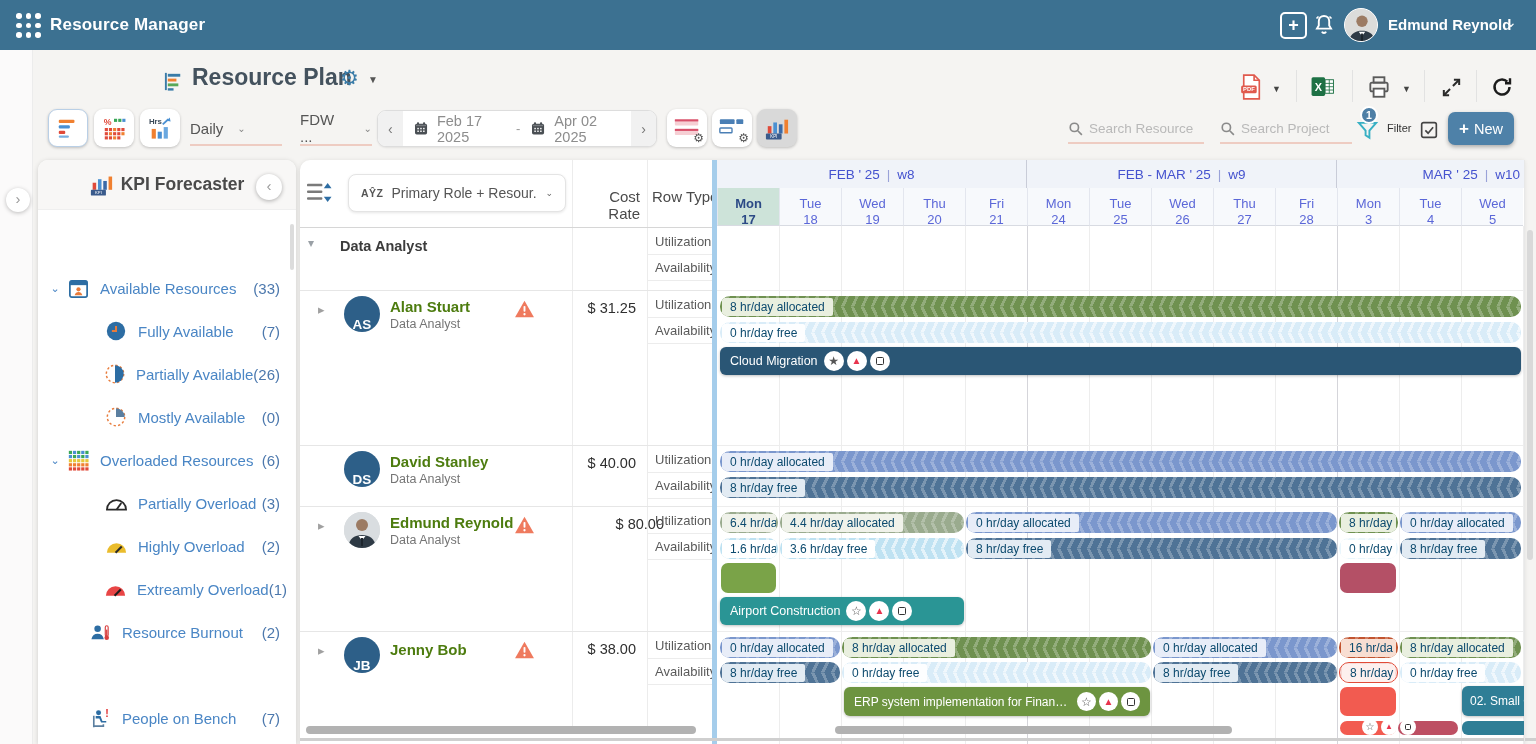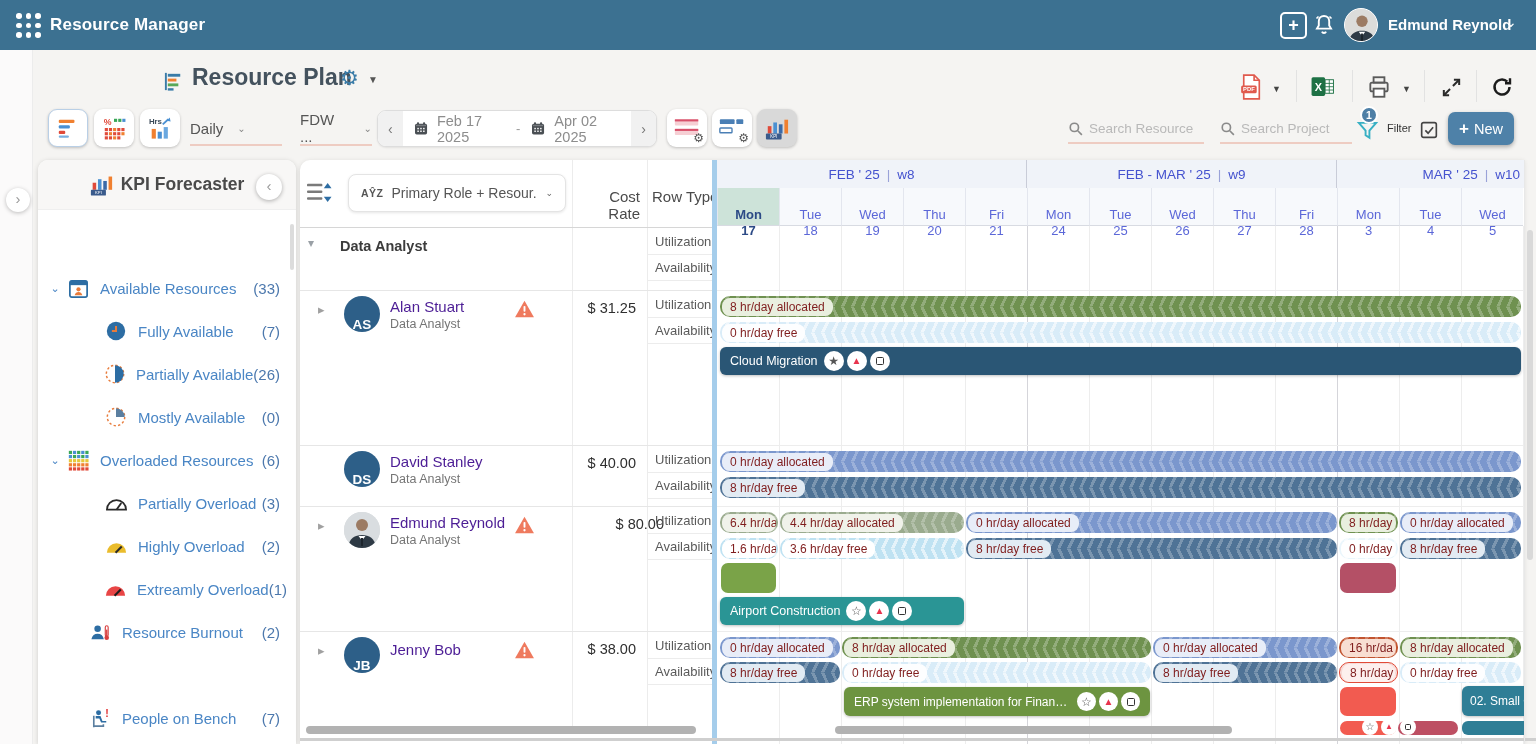--- a/index.html
+++ b/index.html
@@ -68,47 +68,47 @@
   .hline{position:absolute;left:300px;width:413px;height:1px;background:#e6e6e6}
   #sorticon{position:absolute;left:306px;top:180px;cursor:pointer}
   #groupby{position:absolute;left:348px;top:174px;width:218px;height:38px;background:#fff;border:1px solid #e4e4e4;border-radius:8px;box-shadow:0 1px 3px rgba(0,0,0,.1);display:flex;align-items:center;padding:0 12px;gap:8px;cursor:pointer}
   .az{font-size:10.5px;font-weight:700;color:#555;letter-spacing:.5px}
   #groupby .gb-val{font-size:14px;color:#555;flex:1;white-space:nowrap;overflow:hidden}
   .colhead{position:absolute;top:188px;font-size:15px;color:#4a4a4a}
   .rt-cell{position:absolute;left:648px;width:65px;height:26px;border-bottom:1px solid #ececec;font-size:13px;color:#5a5a5a;line-height:25px;padding-left:7px;overflow:hidden;white-space:nowrap}
   .tri{position:absolute;font-size:12px;color:#9aa0a6;cursor:pointer}
   .exparrow{position:absolute;font-size:13px;color:#a0a0a0;cursor:pointer}
   .avatar{position:absolute;width:36px;height:36px;border-radius:50%;background:#2d5f88;color:#fff;font-size:13.5px;font-weight:700;display:flex;align-items:flex-end;justify-content:center;overflow:hidden;cursor:pointer}
-  .rname{position:absolute;font-size:15px;font-weight:400;color:#4c1d95;cursor:pointer}
+  .rname{position:absolute;font-size:15px;font-weight:700;color:#4d7c0f;cursor:pointer}
   .rrole{position:absolute;font-size:12.5px;color:#757575}
   .rrate{position:absolute;width:76px;text-align:right;font-size:14.5px;color:#2f2f2f}
   .warn{position:absolute;cursor:pointer}
   #groupname{position:absolute;left:340px;top:238px;font-size:14.5px;font-weight:600;color:#3c3c3c}
 
   
   #splitter{position:absolute;left:712px;top:160px;width:5px;height:584px;background:#a5cdeb;cursor:col-resize}
 
   
   #timeline{position:absolute;left:717px;top:160px;width:807px;height:584px;overflow:hidden;background:#fff}
   .wk{position:absolute;top:0;height:28px;background:#f0f3f9;border-right:1px solid #c9ccd8;display:flex;align-items:center;justify-content:center;gap:7px;font-size:13.5px;color:#4553cf;overflow:hidden;white-space:nowrap}
   .wk .wsep{color:#9aa2d8}
   .dayc{position:absolute;top:28px;width:62px;height:38px;background:#f7f9fc;border-left:1px solid #e3e6ee;border-bottom:1px solid #d8dbe2;text-align:center;cursor:default}
-  .dayc .dow{font-size:13px;color:#5b67d8;margin-top:19px}
+  .dayc .dow{font-size:13px;color:#5b67d8;margin-top:8px}
   .dayc .dnum{font-size:13px;color:#5b67d8;margin-top:1px}
   .dayc.today{background:#cde3d9}
   .dayc.today .dow,.dayc.today .dnum{color:#2c4a86;font-weight:700}
   .vgrid{position:absolute;top:66px;width:1px;height:518px;background:#ededed}
   .vgrid.wkline{background:#d5d5da}
   .tl-hl{position:absolute;left:0;width:807px;height:1px;background:#ededed}
 
   
   .seg{position:absolute;height:21px;border-radius:10px;overflow:hidden;display:flex;align-items:center;padding:0 2px;cursor:pointer}
   .seg::before{content:"";position:absolute;inset:0;z-index:1;background-image:repeating-linear-gradient(115deg,transparent 0 6px,rgba(255,255,255,.25) 6px 9px),repeating-linear-gradient(65deg,transparent 0 6px,rgba(255,255,255,.25) 6px 9px);background-size:100% 50%,100% 50%;background-position:top,bottom;background-repeat:no-repeat,no-repeat}
   .seg.lt::before{background-image:repeating-linear-gradient(115deg,transparent 0 6px,rgba(255,255,255,.6) 6px 9px),repeating-linear-gradient(65deg,transparent 0 6px,rgba(255,255,255,.6) 6px 9px)}
-  .seg .pill{position:relative;z-index:2;font-size:12px;padding:2px 8px;border-radius:8px;white-space:nowrap;color:#7f1d1d;overflow:hidden}
+  .seg .pill{position:relative;z-index:2;font-size:12px;padding:2px 8px;border-radius:2px;white-space:nowrap;color:#0c4a6e;overflow:hidden}
   .t-ug{background:#6f9150}.t-ug .pill{background:#e9efdf}
   .t-ub{background:#7b97cd}.t-ub .pill{background:#e8edf8}
   .t-ugg{background:#9aab8e}.t-ugg .pill{background:#f0f2ea}
   .t-ur{background:#c2542f}.t-ur .pill{background:#f8ded2}
   .t-al{background:#d9ecf8}.t-al .pill{background:#fdfeff}
   .t-ad{background:#4f7396}.t-ad .pill{background:#e2ebf3}
   .t-ac{background:#bfe2f2}.t-ac .pill{background:#fff}
   .t-aw{background:#eaf6fc}.t-aw .pill{background:#fff}
   .t-ar{background:#f6d9d6;border:1.5px solid #e14b38}.t-ar .pill{background:#fdf0ee}
   .proj{position:absolute;border-radius:6px;color:#fff;display:flex;align-items:center;gap:6px;padding:0 10px;font-size:12.5px;overflow:hidden;white-space:nowrap;box-shadow:0 1px 3px rgba(0,0,0,.25);cursor:pointer}

